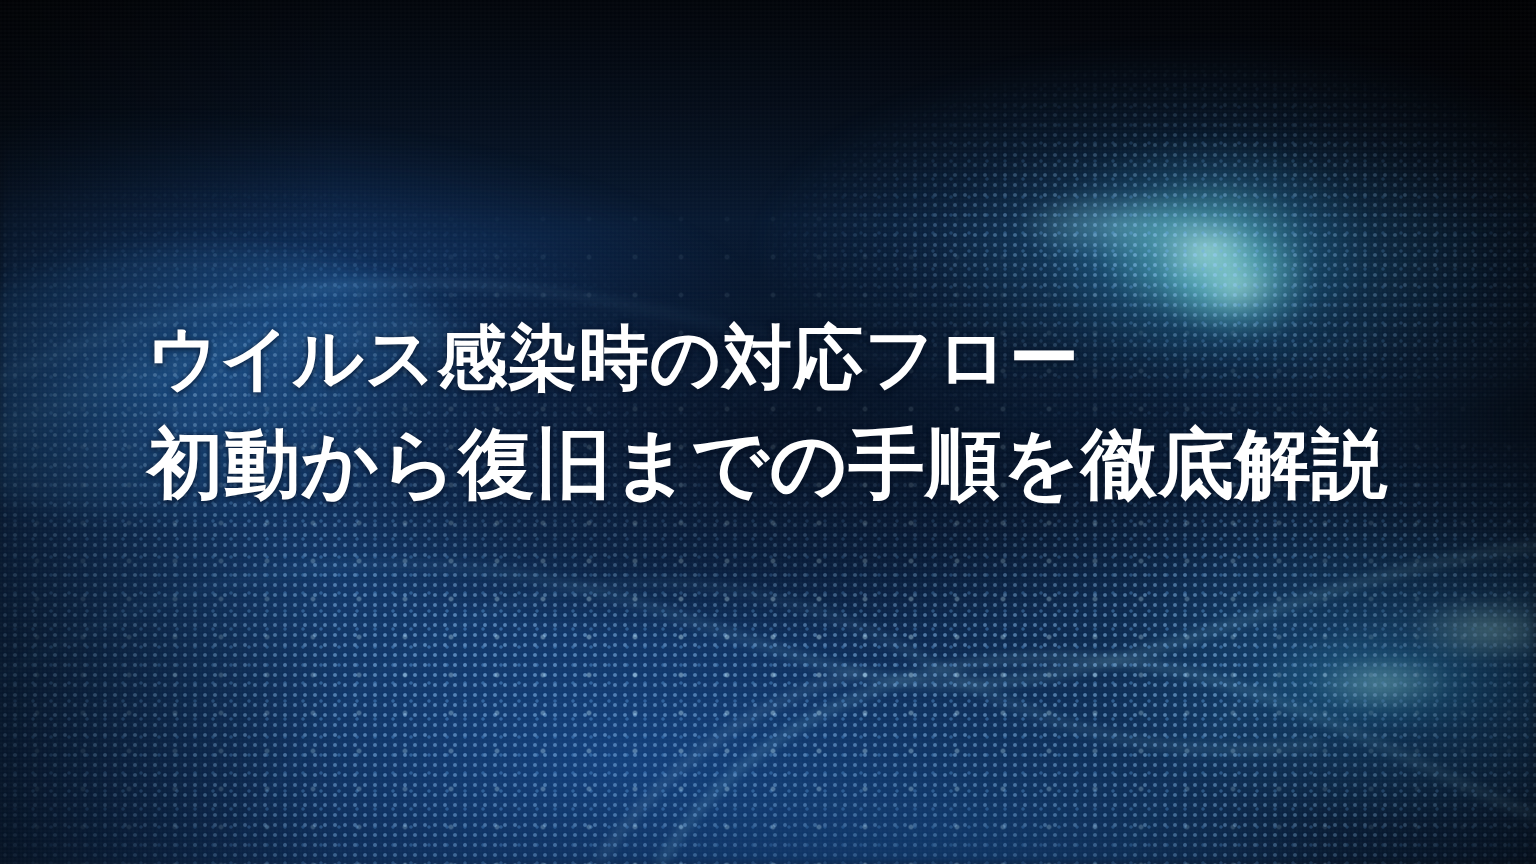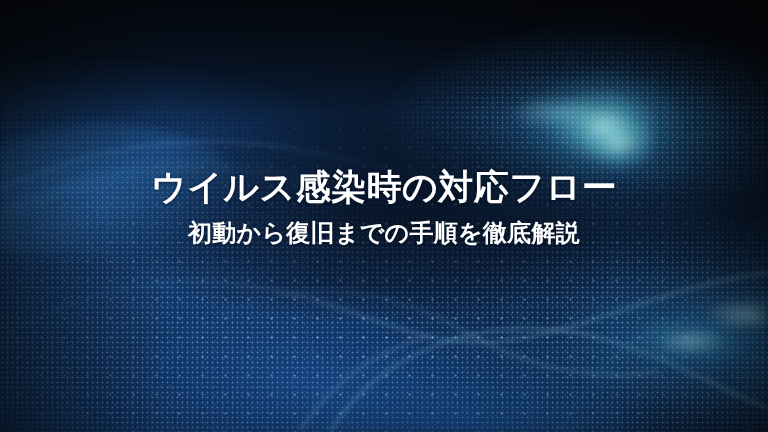--- a/index.html
+++ b/index.html
@@ -116,40 +116,40 @@
     right:0;
     top:0;
     height:100%;
     display:flex;
     flex-direction:column;
     align-items:center;
     justify-content:center;
     z-index:5;
   }
   .headline-inner{
-    text-align:center;
+    text-align:left;
     transform:translateY(-9px);
   }
   .title-line{
     display:block;
     color:#ffffff;
     font-weight:700;
     letter-spacing:.012em;
     line-height:1.0;
     white-space:nowrap;
     text-shadow:
       0 0 2px rgba(10,26,52,.55),
       0 1px 3px rgba(2,8,20,.5);
   }
   .title-line--1{
     font-size:35px;
     margin-bottom:17px;
   }
   .title-line--2{
-    font-size:24px;
+    font-size:38px;
   }
 </style>
 </head>
 <body>
 
 <div class="hero">
 
   <div class="bg-layer bg-base"></div>
   <div class="bg-layer bg-blooms"></div>
 

